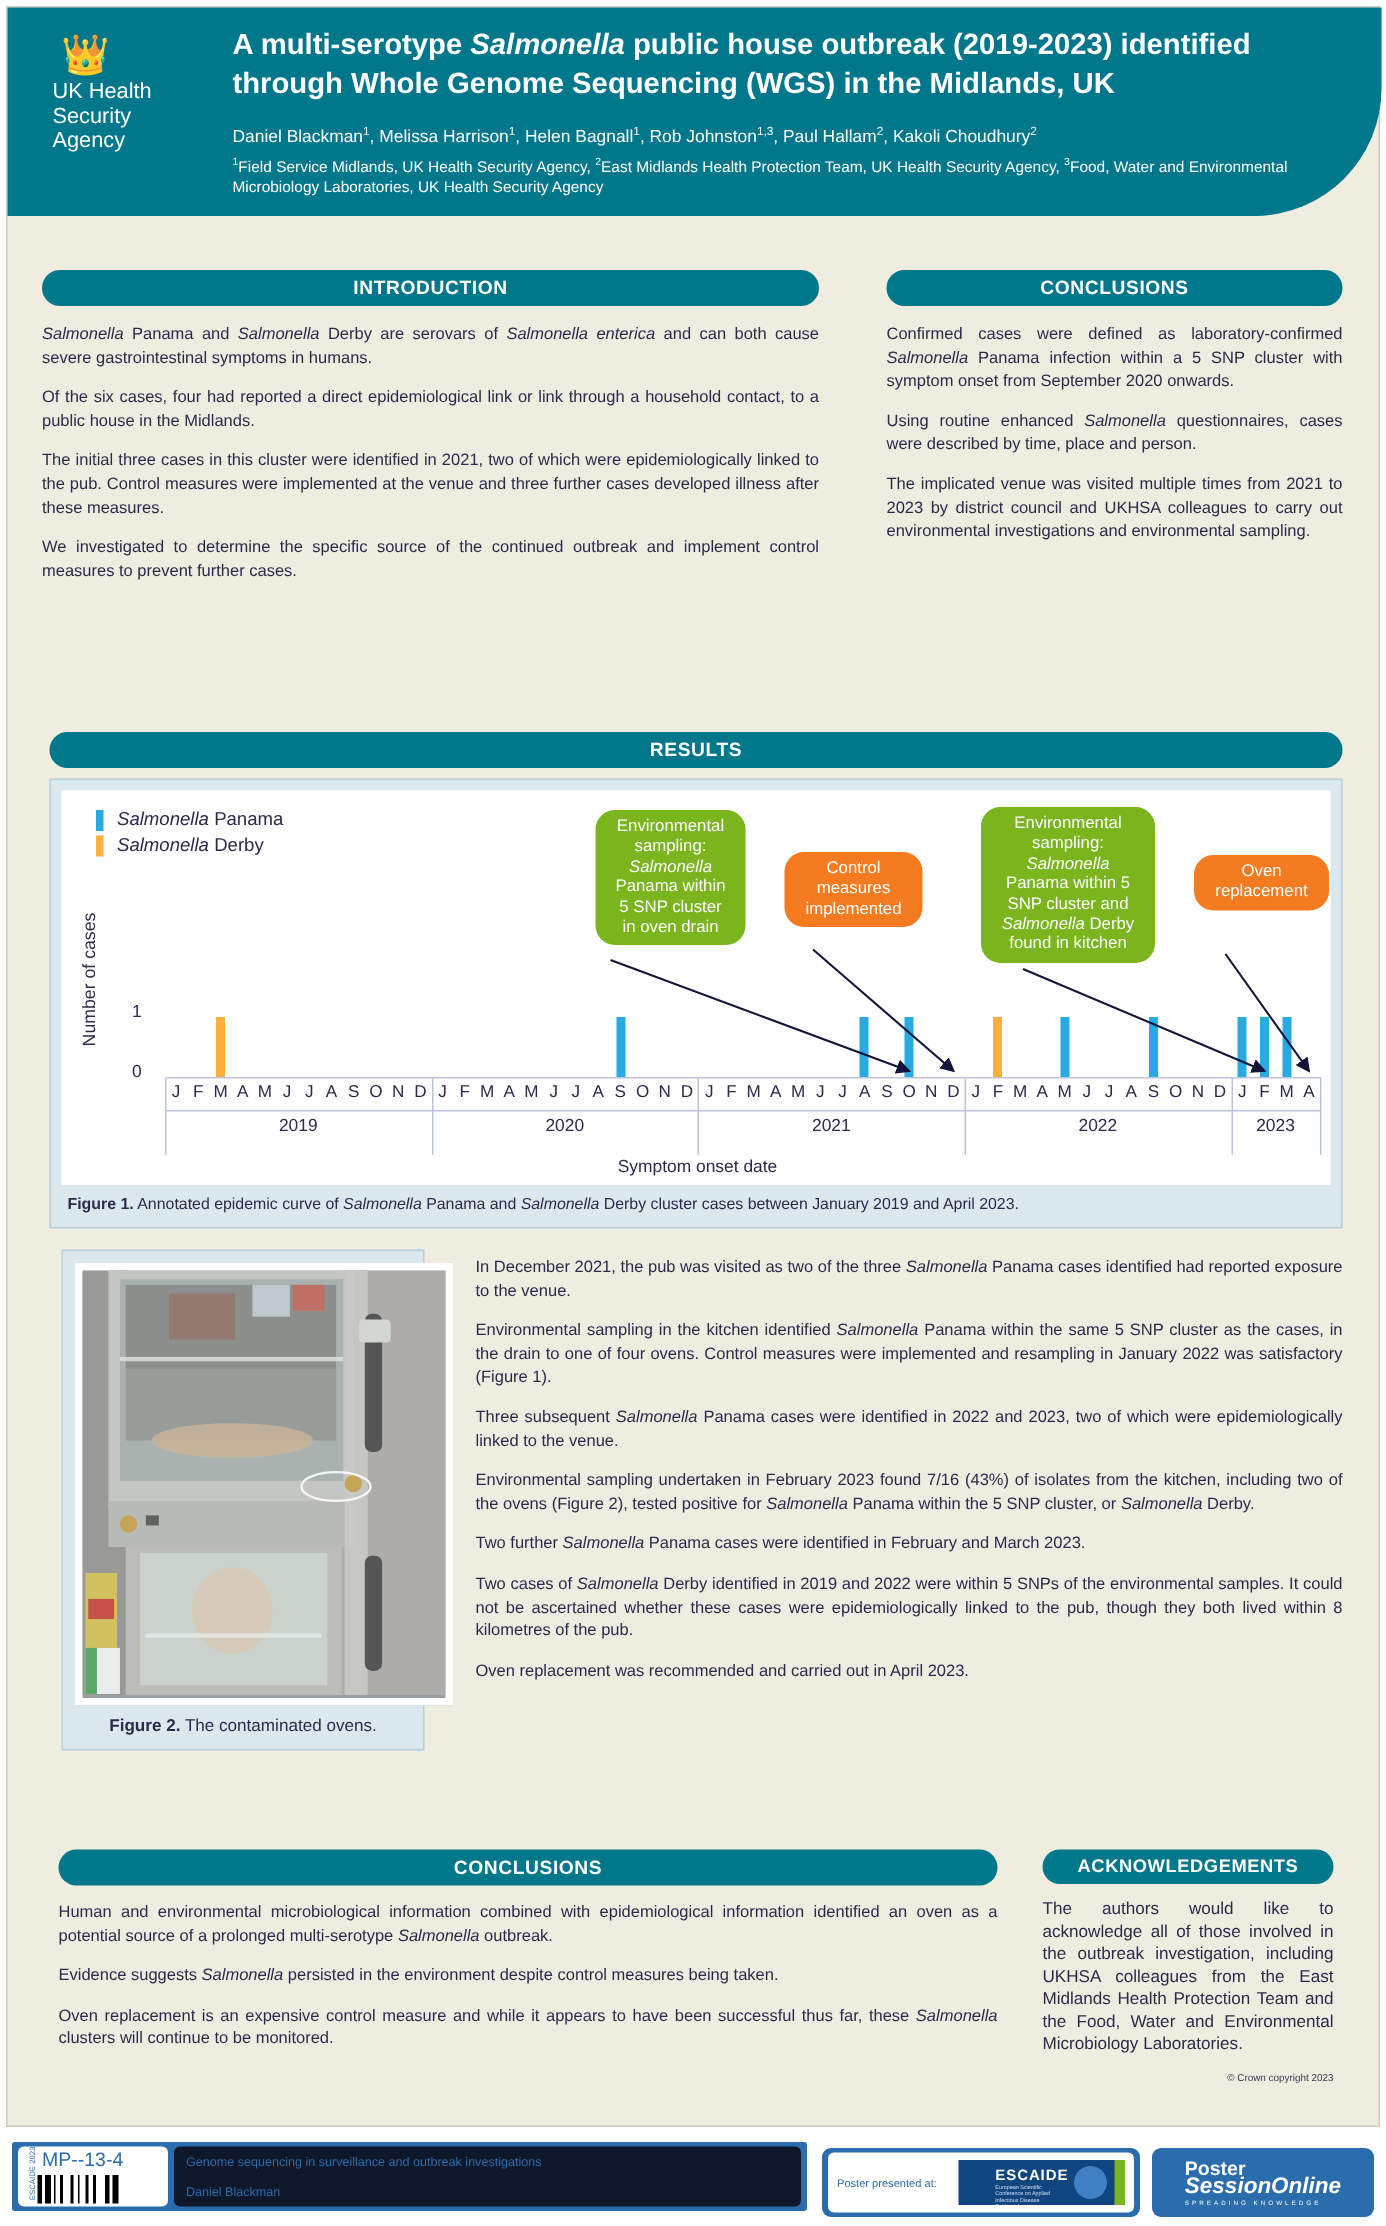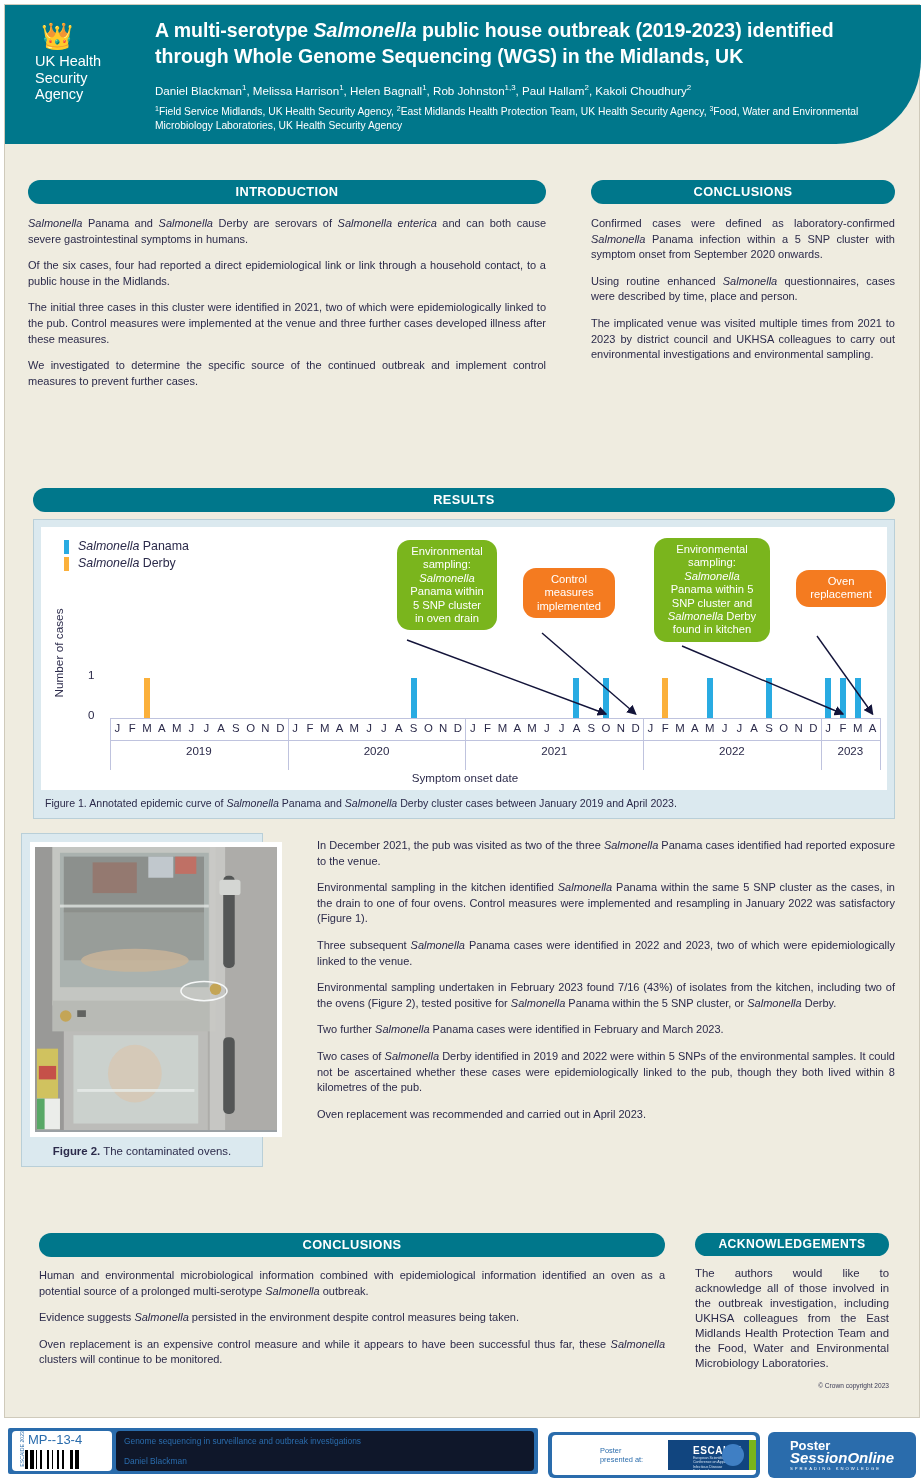--- a/index.html
+++ b/index.html
@@ -149,26 +149,26 @@
     padding: 5px 6px;
   }
   .callout i { font-style: italic; }
   .co-green { background: #7ab51d; }
   .co-orange { background: #f47b20; }
 
   .fig1cap {
     font-size: 10.6px; margin-top: 6px; padding: 0 2px 1px 4px;
     line-height: 14px;
   }
-  .fig1cap b { font-weight: normal; text-align: center; }
+  .fig1cap b { font-weight: bold; text-align: center; }
   .fig1cap i { font-style: italic; }
 
   
   .fig2 {
-    position: absolute; left: 16px; top: 828px;
+    position: absolute; left: 36px; top: 828px;
     width: 242px;
     background: #dbe9ef; border: 1px solid #b9cfd8;
     padding: 8px;
   }
   .photo {
     width: 252px; height: 295px;
     position: relative; overflow: hidden;
     background: #9aa0a4;
     border: 5px solid #ffffff;
   }
@@ -224,21 +224,21 @@
   .f-author { font-size: 8.4px; color: #2a6cac; margin-top: 10px; }
   .f-mid {
     position: absolute; left: 548px; top: 4px; width: 212px; height: 46px;
     background: #2a6cac; border-radius: 6px;
   }
   .f-midinner {
     position: absolute; left: 4px; top: 3px; right: 4px; height: 40px;
     background: #fff; border-radius: 4px;
     display: flex; align-items: center; padding-left: 6px;
   }
-  .f-presented { font-size: 7.4px; color: #2a6cac; margin-left: 42px; }
+  .f-presented { font-size: 7.4px; color: #2a6cac; }
   .escaide-banner {
     width: 120px; height: 30px; margin-left: 5px;
     background: #11457f; position: relative; overflow: hidden;
   }
   .escaide-word {
     position: absolute; left: 34px; top: 5px;
     color: #fff; font-size: 10px; font-weight: bold; letter-spacing: 0.6px;
   }
   .escaide-sub {
     position: absolute; left: 34px; top: 16px;

